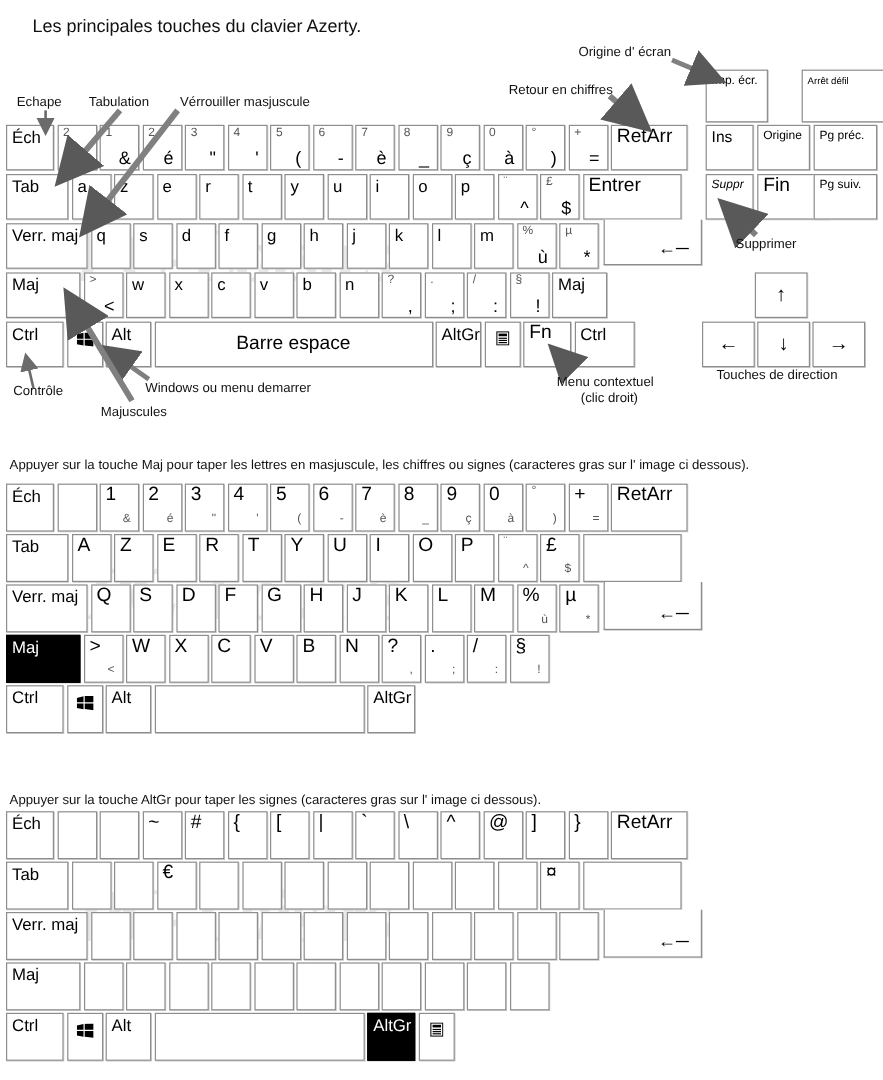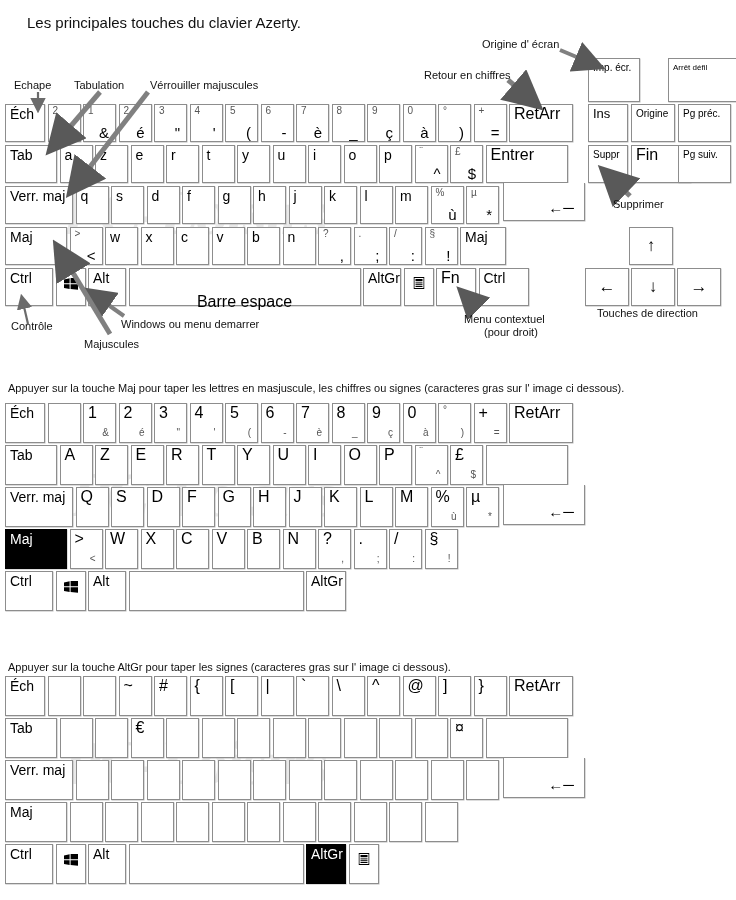--- a/index.html
+++ b/index.html
@@ -53,21 +53,20 @@
     position:absolute; left:4px; top:1px;
     font-size:14px; line-height:16px; color:#000;
   }
   .key .main.big { font-size:16px; font-weight:normal; }
   .key .main.mid { font-size:13px; }
   .key .main.sm  { font-size:10px; }
   .key .main.xs  { font-size:8px; }
   .key .main.ctr {
     left:0; right:0; text-align:center; top:50%;
     transform:translateY(-50%);
-    margin-top:15px;
   }
   .key .tl { 
     position:absolute; left:4px; top:0px;
     font-size:10px; line-height:12px; color:#555;
   }
   .key .br { 
     position:absolute; right:6px; bottom:0px;
     font-size:15px; line-height:17px; color:#000;
   }
   .key .br.sm { font-size:10px; color:#555; bottom:1px; }
@@ -97,29 +96,29 @@
 <body>
 
 <div class="title">Les principales touches du clavier Azerty.</div>
 
 <div class="wm wm1">PC-Loisirs</div>
 <div class="wm wm2">PC-Loisirs</div>
 <div class="wm wm3">PC-Loisirs</div>
 
 <div class="lbl" style="left:14px;  top:79px;">Echape</div>
 <div class="lbl" style="left:74px;  top:79px;">Tabulation</div>
-<div class="lbl" style="left:150px; top:79px;">Vérrouiller majuscules</div>
+<div class="lbl" style="left:150px; top:79px;">Vérrouiller masjuscule</div>
 <div class="lbl" style="left:424px; top:69px;">Retour en chiffres</div>
 <div class="lbl" style="left:482px; top:38px;">Origine d' écran</div>
 <div class="lbl" style="left:613px; top:198px;">Supprimer</div>
 <div class="lbl" style="left:11px;  top:320px;text-align:center;">Contrôle</div>
 <div class="lbl" style="left:121px; top:318px;">Windows ou menu demarrer</div>
 <div class="lbl" style="left:84px;  top:338px;">Majuscules</div>
 <div class="lbl" style="left:464px; top:313px;">Menu contextuel</div>
-<div class="lbl" style="left:484px; top:326px;">(pour droit)</div>
+<div class="lbl" style="left:484px; top:326px;">(clic droit)</div>
 <div class="lbl" style="left:597px; top:307px;">Touches de direction</div>
 
 <svg class="arrowsvg" width="736" height="360" viewBox="0 0 736 360">
   <defs>
     <marker id="ah" markerWidth="7" markerHeight="7" refX="5" refY="3.5" orient="auto" markerUnits="strokeWidth">
       <path d="M0,0 L7,3.5 L0,7 z" fill="#6b6b6b"></path>
     </marker>
     <marker id="ahd" markerWidth="8" markerHeight="8" refX="6" refY="4" orient="auto" markerUnits="strokeWidth">
       <path d="M0,0 L8,4 L0,8 z" fill="#595959"></path>
     </marker>
@@ -259,21 +258,21 @@
     <div class="key" style="left: 450px; top: 145px; width: 33px; height: 38px;">
       <span class="tl">£</span>
       <span class="br ">$</span>
     </div>
     <div class="key" style="left: 485.5px; top: 145px; width: 82px; height: 38px;">
       <span class="main big">Entrer</span>
     </div>
     <div class="key" style="left: 503px; top: 183px; width: 82px; height: 38px; border-top: none;">
       <span class="enter-arrow">←─</span>
     </div>
-    <div class="key" style="left: 588px; top: 145px; width: 40px; height: 38px;">
+    <div class="key" style="left: 588px; top: 145px; width: 40px; height: 38px; font-style: italic;">
       <span class="main sm">Suppr</span>
     </div>
     <div class="key" style="left: 631px; top: 145px; width: 60px; height: 38px;">
       <span class="main big">Fin</span>
     </div>
     <div class="key" style="left: 678px; top: 145px; width: 53px; height: 38px;">
       <span class="main sm">Pg suiv.</span>
     </div>
     <div class="key" style="left: 5px; top: 186px; width: 68px; height: 38px;">
       <span class="main ">Verr. maj</span>

